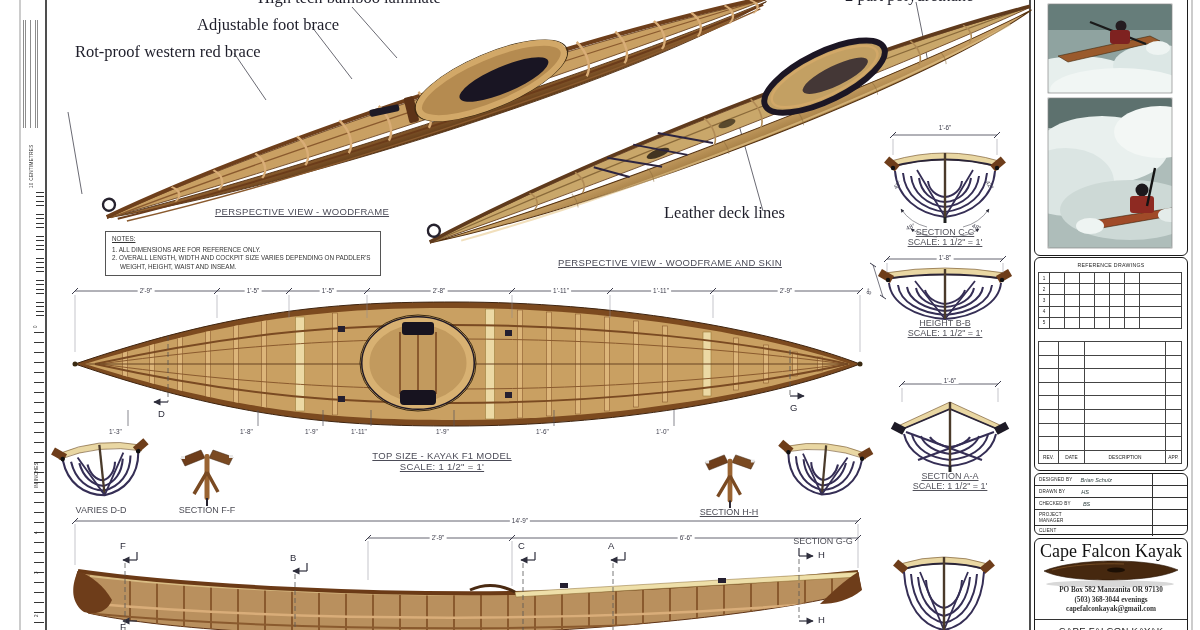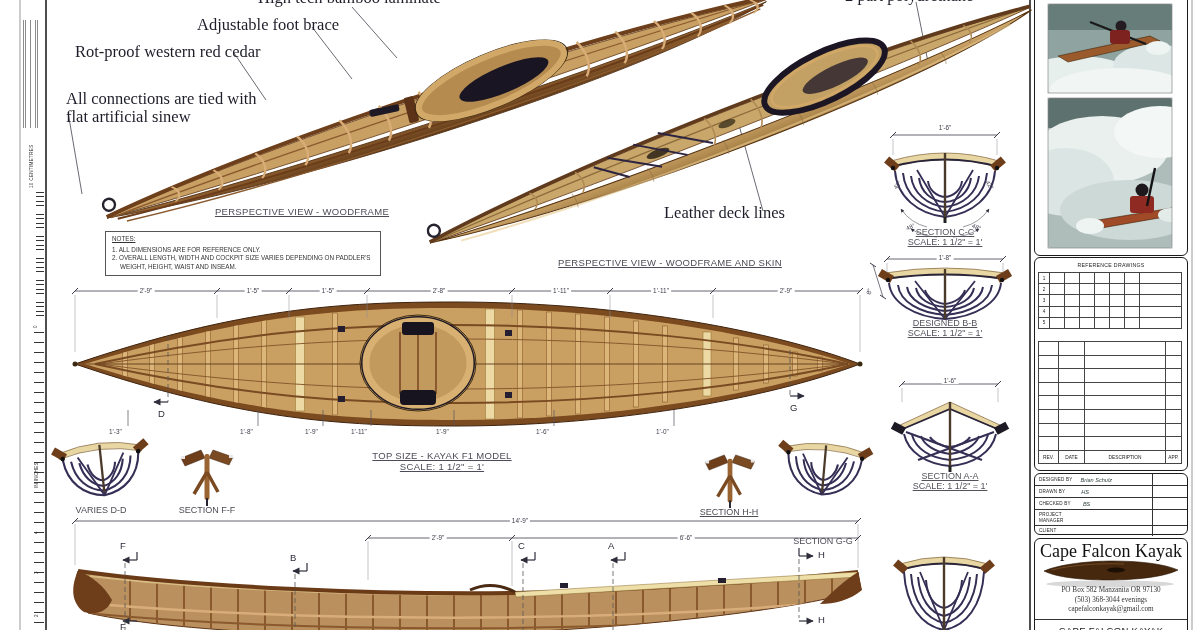--- a/index.html
+++ b/index.html
@@ -424,25 +424,21 @@
 <div class="abs vtext" style="left:33px;top:328px;">0</div>
 <div class="abs ticks2" style="left:34px;top:332px;width:10px;height:298px;"></div>
 <div class="abs vtext" style="left:34px;top:488px;">IN INCHES</div>
 <div class="abs vtext" style="left:34px;top:534px;">4</div>
 <div class="abs vtext" style="left:34px;top:574px;">3</div>
 <div class="abs vtext" style="left:34px;top:617px;">2</div>
 
 <div class="abs callout" style="left:258px;top:-11px;">High tech bamboo laminate</div>
 <div class="abs callout" style="left:845px;top:-13px;">2 part polyurethane</div>
 <div class="abs callout" style="left:197px;top:16px;">Adjustable foot brace</div>
-<div class="abs callout" style="left:75px;top:43px;">Rot-proof western red cedar</div>
-<div class="abs callout" style="left:66px;top:90px;">
-  <div>All connections are tied with</div>
-  <div>flat artificial sinew</div>
-</div>
+<div class="abs callout" style="left:75px;top:43px;">Rot-proof western red brace</div>
 <div class="abs callout" style="left:664px;top:204px;">Leather deck lines</div>
 
 <div class="abs vtitle center" style="left:297px;top:206px;padding-left:10px;">PERSPECTIVE VIEW - WOODFRAME</div>
 <div class="abs vtitle center" style="left:670px;top:257px;">PERSPECTIVE VIEW - WOODFRAME AND SKIN</div>
 
 <div class="abs notes" style="left:105px;top:231px;width:262px;">
   <div class="t">NOTES:</div>
   <div>1. ALL DIMENSIONS ARE FOR REFERENCE ONLY.</div>
   <div>2. OVERALL LENGTH, WIDTH AND COCKPIT SIZE VARIES DEPENDING ON PADDLER'S</div>
   <div style="margin-left:8px;">WEIGHT, HEIGHT, WAIST AND INSEAM.</div>
@@ -451,21 +447,21 @@
 <div class="abs dim center" style="left:945px;top:124px;">1'-6"</div>
 <div class="abs ang" style="left:893px;top:182px;transform:rotate(-55deg);">42°</div>
 <div class="abs ang" style="left:985px;top:182px;transform:rotate(55deg);">42°</div>
 <div class="abs ang" style="left:906px;top:224px;transform:rotate(-22deg);">48°</div>
 <div class="abs ang" style="left:972px;top:224px;transform:rotate(22deg);">48°</div>
 <div class="abs seclabel center" style="left:945px;top:227px;">SECTION C-C</div>
 <div class="abs seclabel center" style="left:945px;top:237px;">SCALE: 1 1/2" = 1'</div>
 
 <div class="abs dim center" style="left:945px;top:254px;">1'-8"</div>
 <div class="abs dimplain" style="left:866px;top:288px;transform:rotate(-72deg);">8"</div>
-<div class="abs seclabel center" style="left:945px;top:318px;">DESIGNED B-B</div>
+<div class="abs seclabel center" style="left:945px;top:318px;">HEIGHT B-B</div>
 <div class="abs seclabel center" style="left:945px;top:328px;">SCALE: 1 1/2" = 1'</div>
 
 <div class="abs dim center" style="left:950px;top:377px;">1'-6"</div>
 <div class="abs seclabel center" style="left:950px;top:471px;">SECTION A-A</div>
 <div class="abs seclabel center" style="left:950px;top:481px;">SCALE: 1 1/2" = 1'</div>
 
 <div class="abs seclabel-plain center" style="left:101px;top:505px;">VARIES D-D</div>
 <div class="abs seclabel-plain center" style="left:207px;top:505px;">SECTION F-F</div>
 <div class="abs seclabel-plain center" style="left:729px;top:507px;text-decoration:underline;">SECTION H-H</div>
 <div class="abs seclabel-plain center" style="left:823px;top:536px;">SECTION G-G</div>
@@ -658,21 +654,21 @@
     <span class="acell"></span>
   </div>
   <div class="arow" style="height:10px;border-bottom:none;">
     <span class="alabel">CLIENT</span>
     <span class="acell"></span>
   </div>
 </div>
 
 <div class="panel" style="left:1034px;top:538px;width:152px;height:112px;">
   <div class="co-name" style="margin-top:2px;">Cape Falcon Kayak</div>
-  <div class="co-addr" style="margin-top:24px;">
+  <div class="co-addr" style="margin-top:24px;font-weight:bold;">
     <div>PO Box 582 Manzanita OR 97130</div>
     <div>(503) 368-3044 evenings</div>
     <div>capefalconkayak@gmail.com</div>
   </div>
   <div class="co-proj" style="margin-top:4px;padding-top:4px;">
     <div>CAPE FALCON KAYAK</div>
 
   </div>
 </div>
 

